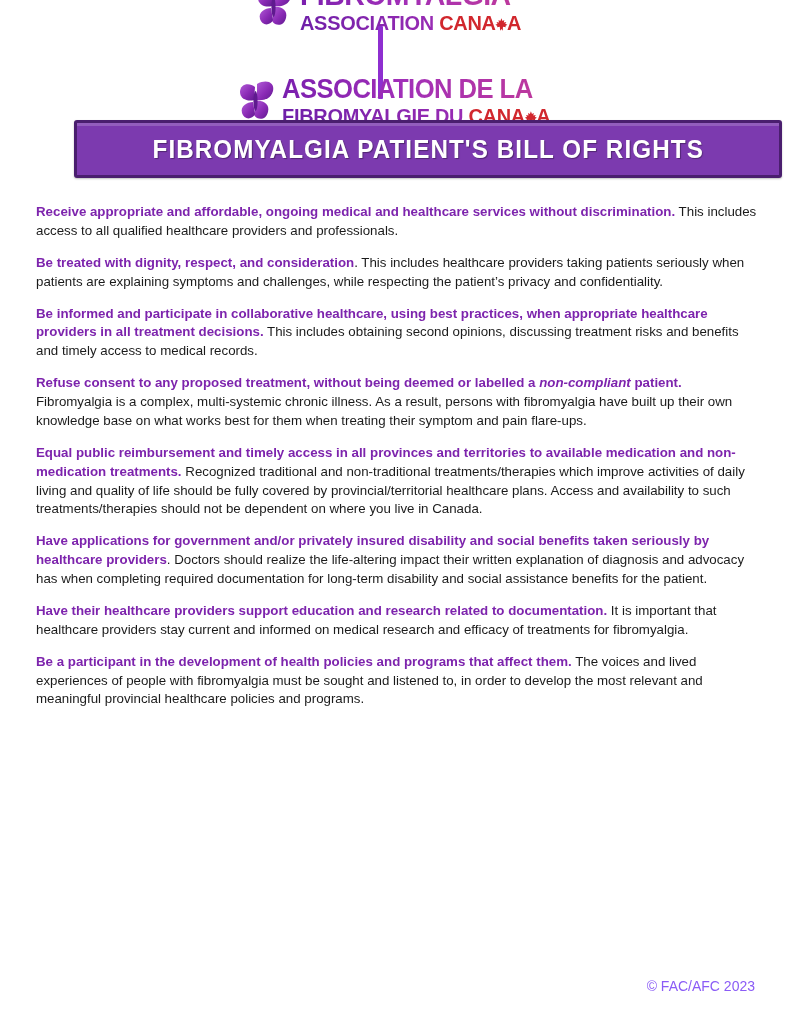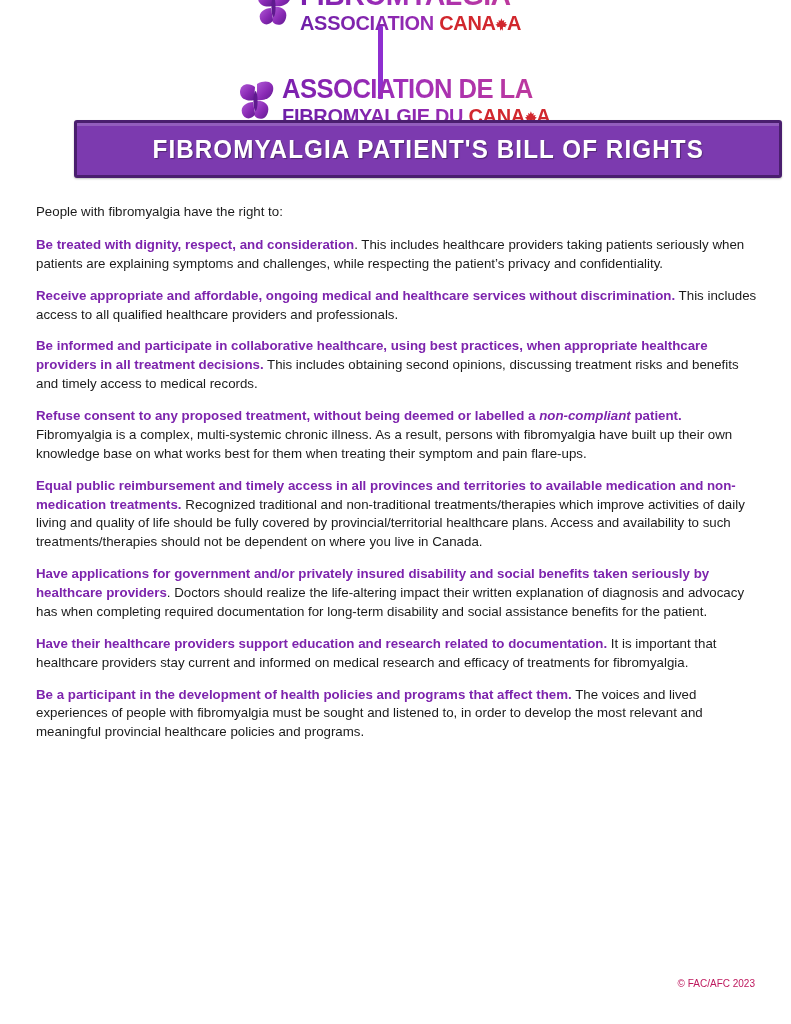--- a/index.html
+++ b/index.html
@@ -158,22 +158,22 @@
     font-weight: bold;
   }
   .right-item .rest {
     color: #1b1b1b;
     font-weight: normal;
   }
   .footer-note {
     position: absolute;
     right: 36px;
     top: 978px;
-    font-size: 10px;
-    color: #be185d;
+    font-size: 14px;
+    color: #8b5cf6;
     text-align: right;
   }
 </style>
 </head>
 <body>
 
 <div class="page">
 
   <div class="header">
 
@@ -228,30 +228,29 @@
                 </svg></span>A</span></span>
       </span>
     </div>
   </div>
 
   <div class="banner">
     <span class="banner-title">FIBROMYALGIA PATIENT'S BILL OF RIGHTS</span>
   </div>
 
   <div class="content">
-    <p class="intro">People with fibromyalgia have the right to:</p>
+
+    <p class="right-item">
+      <span class="lead">Receive appropriate and affordable, ongoing medical and healthcare services without discrimination.</span><span class="rest"> This includes access to all qualified healthcare providers and professionals.</span>
+    </p>
 
     <p class="right-item">
       <span class="lead">Be treated with dignity, respect, and consideration</span><span class="rest">. This includes healthcare providers taking patients seriously when patients are explaining symptoms and challenges, while respecting the patient’s privacy and confidentiality.</span>
     </p>
 
-    <p class="right-item">
-      <span class="lead">Receive appropriate and affordable, ongoing medical and healthcare services without discrimination.</span><span class="rest"> This includes access to all qualified healthcare providers and professionals.</span>
-    </p>
-
 
 
     <p class="right-item">
       <span class="lead">Be informed and participate in collaborative healthcare, using best practices, when appropriate healthcare providers in all treatment decisions.</span><span class="rest"> This includes obtaining second opinions, discussing treatment risks and benefits and timely access to medical records.</span>
     </p>
 
     <p class="right-item">
       <span class="lead">Refuse consent to any proposed treatment, without being deemed or labelled a </span><span class="lead" style="font-style:italic">non-compliant</span><span class="lead"> patient.</span><span class="rest">  Fibromyalgia is a complex, multi-systemic chronic illness.  As a result, persons with fibromyalgia have built up their own knowledge base on what works best for them when treating their symptom and pain flare-ups.</span>
     </p>
 

